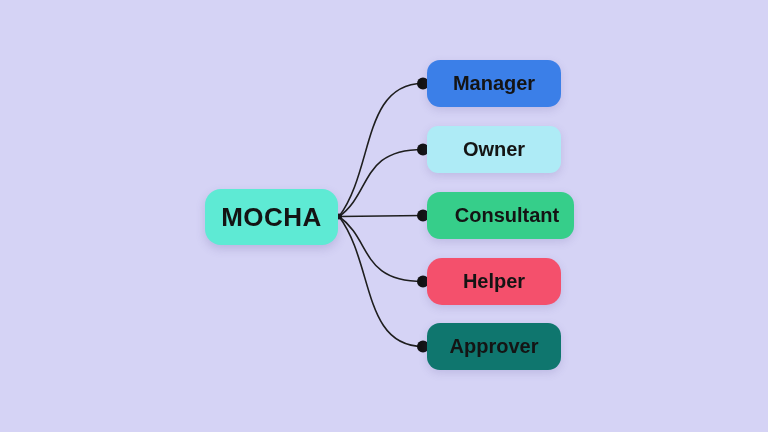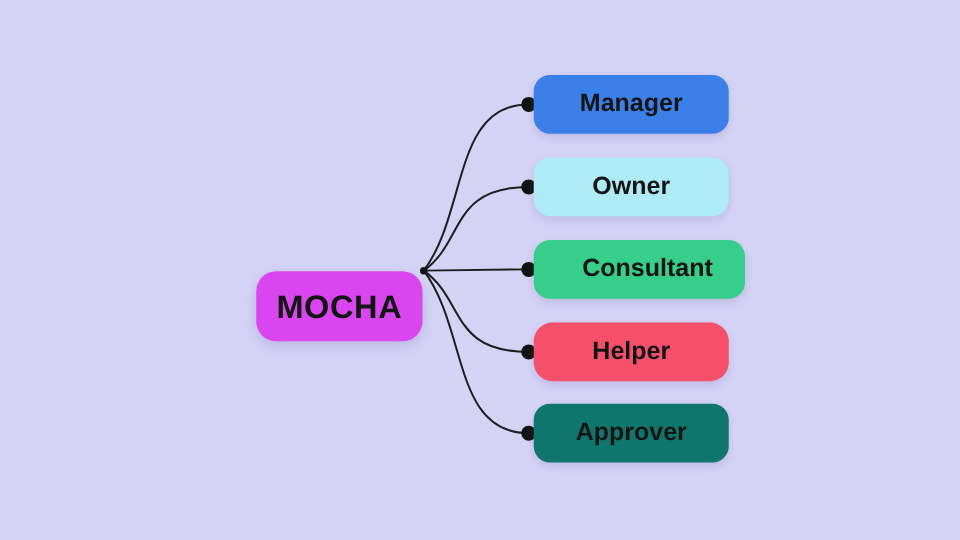--- a/index.html
+++ b/index.html
@@ -30,27 +30,27 @@
   .node-root {
     left: 205px; top: 189px;
     width: 133px; height: 56px;
     border-radius: 16px;
     font-size: 26px;
     letter-spacing: 0.5px;
     box-shadow: 0 4px 10px rgba(90, 80, 150, 0.22);
   }
   .node-child {
     left: 427px;
-    width: 156px; height: 47px;
+    width: 134px; height: 47px;
     border-radius: 13px;
     font-size: 20px;
     box-shadow: 0 3px 8px rgba(90, 80, 150, 0.18);
   }
   .c0 { top: 60px; }
-  .c1 { top: 126px; }
+  .c1 { top: 126px; border-radius: 11px; }
   .c2 { top: 192px; padding-left: 13px; }
   .c3 { top: 258px; border-radius: 15px; }
   .c4 { top: 323px; }
   .node-label { pointer-events: none; }
 </style>
 </head>
 <body>
 
 <div class="stage" style="background: rgb(213, 211, 245);">
 
@@ -62,21 +62,21 @@
     <path d="M339,216.5 C374,263 362,346.5 423,346.5" style="stroke: rgb(30, 30, 30);"></path>
 
     <circle cx="339" cy="216.5" r="3" style="fill: rgb(18, 18, 18);"></circle>
     <circle cx="423" cy="83.5" r="6" style="fill: rgb(18, 18, 18);"></circle>
     <circle cx="423" cy="149.5" r="6" style="fill: rgb(18, 18, 18);"></circle>
     <circle cx="423" cy="215.5" r="6" style="fill: rgb(18, 18, 18);"></circle>
     <circle cx="423" cy="281.5" r="6" style="fill: rgb(18, 18, 18);"></circle>
     <circle cx="423" cy="346.5" r="6" style="fill: rgb(18, 18, 18);"></circle>
   </svg>
 
-  <div class="node node-root" style="background: #d946ef; color: rgb(20, 20, 20); margin-top: 28px;">
+  <div class="node node-root" style="background: #5eead4; color: rgb(20, 20, 20);">
     <span class="node-label">MOCHA</span>
   </div>
 
   <div class="node node-child c0" style="background: rgb(59, 127, 232); color: rgb(20, 20, 20);">
     <span class="node-label">Manager</span>
   </div>
 
   <div class="node node-child c1" style="background: rgb(174, 235, 246); color: rgb(20, 20, 20);">
     <span class="node-label">Owner</span>
   </div>

